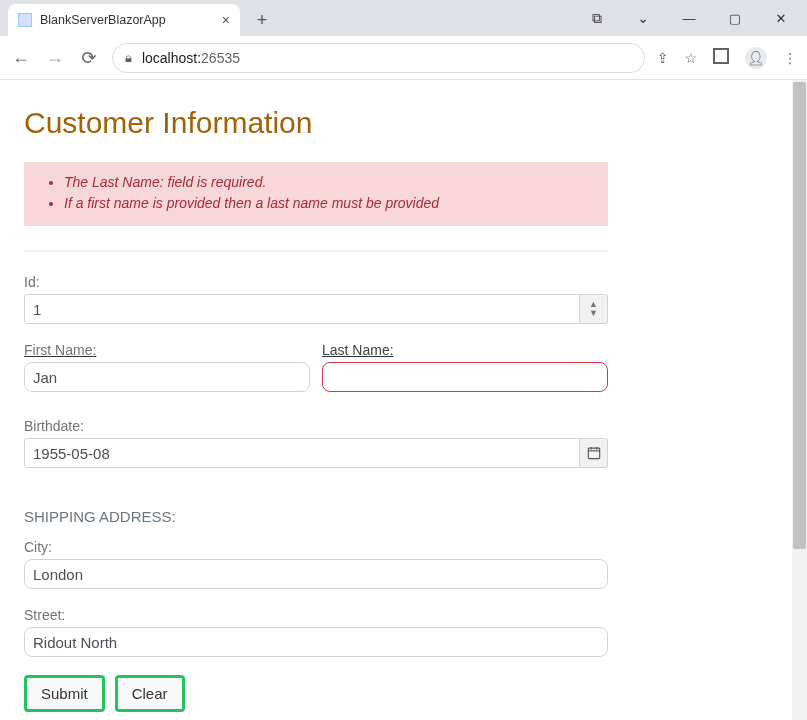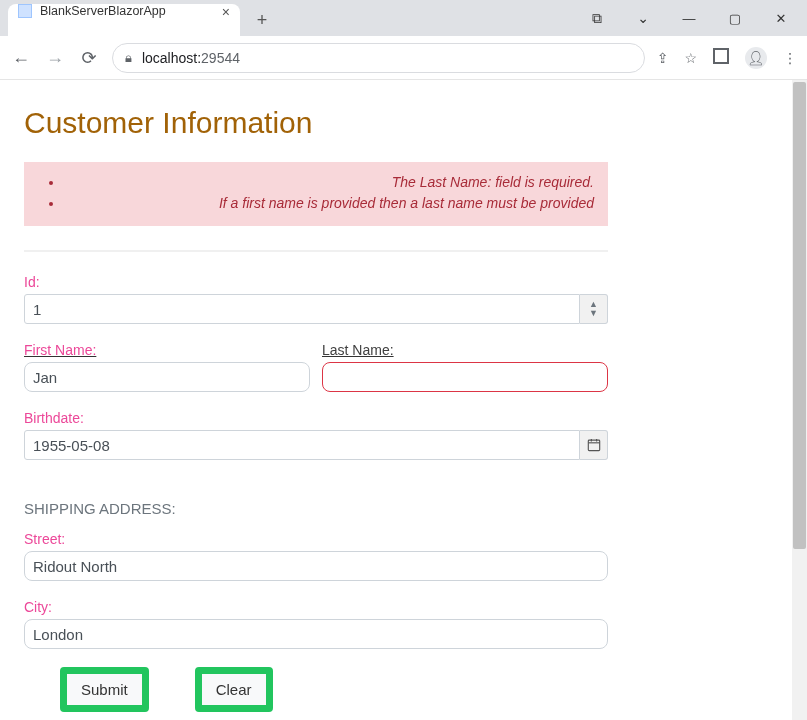--- a/index.html
+++ b/index.html
@@ -1,21 +1,21 @@
 <!DOCTYPE html>
 <html><head>
 <meta charset="utf-8">
 <style>
   * { box-sizing: border-box; }
   html, body { margin: 0; padding: 0; font-family: "Segoe UI", Arial, sans-serif; font-size: 14px; color: #333; }
   body { width: 807px; height: 720px; background: #fff; overflow: hidden; }
 
   
   .titlebar { height: 36px; background: #dfe1e5; display: flex; align-items: flex-end; padding-left: 8px; }
-  .tab { background: #fff; height: 32px; width: 232px; border-radius: 8px 8px 0 0; display: flex; align-items: flex-start; padding: 0 10px; font-size: 12.5px; color: #333; gap: 8px; }
+  .tab { background: #fff; height: 32px; width: 232px; border-radius: 8px 8px 0 0; display: flex; align-items: center; padding: 0 10px; font-size: 12.5px; color: #333; gap: 8px; }
   .tab .favicon { width: 14px; height: 14px; background: #cfe2ff; border: 1px solid #9ec5fe; }
   .tab .tab-title { flex: 1; white-space: nowrap; overflow: hidden; text-overflow: ellipsis; }
   .tab .close-x { font-size: 14px; color: #555; }
   .newtab { width: 28px; height: 28px; display: flex; align-items: center; justify-content: center; font-size: 18px; color: #555; margin-left: 8px; margin-bottom: 2px; }
   .win-controls { margin-left: auto; display: flex; align-items: center; height: 36px; gap: 2px; padding-right: 4px; }
   .win-controls .wbtn { width: 44px; height: 30px; display: flex; align-items: center; justify-content: center; color: #333; font-size: 13px; }
   .win-controls .picon { font-size: 14px; }
 
   .toolbar { height: 44px; background: #fff; border-bottom: 1px solid #e5e5e5; display: flex; align-items: center; padding: 0 10px; gap: 12px; }
   .nav-arrow { color: #9aa0a6; font-size: 18px; width: 22px; text-align: center; }
@@ -30,44 +30,44 @@
 
   
   .viewport { position: relative; height: calc(720px - 36px - 44px); }
   .page { padding: 16px 24px 24px 24px; overflow-y: auto; height: 100%; width: calc(100% - 15px); }
   .scrollbar { position: absolute; right: 0; top: 0; width: 15px; height: 100%; background: #f1f1f1; }
   .scroll-thumb { position: absolute; left: 1px; right: 1px; top: 2px; height: 73%; background: #c1c1c1; border-radius: 2px; }
 
   h1 { font-size: 30px; font-weight: 500; color: #a16207; margin: 10px 0 22px 0; }
 
   .alert { background: #f8d7da; padding: 10px 14px 12px 14px; margin-bottom: 24px; width: 584px; }
-  .alert ul { margin: 0; padding-left: 26px; text-align: right; }
+  .alert ul { margin: 0; padding-left: 26px; }
   .alert li { color: #a82b38; font-style: italic; font-size: 14px; line-height: 1.5; }
 
   hr.sep { border: none; border-top: 2px solid #f0f0f0; margin: 0 0 22px 0; width: 584px; }
 
   .form { width: 584px; }
-  .lbl { display: block; font-size: 14px; color: #ec4899; margin-bottom: 4px; }
+  .lbl { display: block; font-size: 14px; color: #737373; margin-bottom: 4px; }
   .lbl.err { color: #404040; }
   .field-row { margin-bottom: 18px; }
   .two-col { display: flex; gap: 12px; text-decoration: underline; }
   .two-col .col { flex: 1; }
 
   .input { width: 100%; height: 30px; border: 1px solid #ced4da; border-radius: 8px; padding: 4px 8px; font-size: 15px; color: #495057; background: #fff; font-family: inherit; }
   .input.err { border: 1px solid #dc3545; }
   .input-group { display: flex; width: 100%; }
   .input-group .input { flex: 1; border-radius: 3px 0 0 3px; }
   .addon { width: 28px; border: 1px solid #ced4da; border-left: none; border-radius: 0 3px 3px 0; background: #f1f1f1; display: flex; align-items: center; justify-content: center; }
   .spinner .addon { flex-direction: column; line-height: 1; font-size: 9px; color: #6c757d; }
   .addon svg { width: 14px; height: 14px; }
 
   .section-heading { font-size: 15px; color: #6c757d; margin: 10px 0 14px 0; }
 
   .buttons { display: flex; gap: 10px; margin-top: 8px; }
-  .btn { background: #f8f9fa; border: 7px solid #22c55e; border-radius: 4px; padding: 7px 14px; font-size: 15px; color: #333; font-family: inherit; cursor: pointer; margin-left: 36px; }
+  .btn { background: #f8f9fa; border: 3px solid #22c55e; border-radius: 4px; padding: 7px 14px; font-size: 15px; color: #333; font-family: inherit; cursor: pointer; }
 </style>
 </head>
 <body>
 
 <div class="titlebar">
   <div class="tab">
     <span class="favicon"></span>
     <span class="tab-title">BlankServerBlazorApp</span>
     <span class="close-x">×</span>
   </div>
@@ -81,21 +81,21 @@
   </div>
 </div>
 
 <div class="toolbar">
   <span class="nav-arrow enabled">←</span>
   <span class="nav-arrow">→</span>
   <span class="nav-arrow enabled">⟳</span>
   <div class="omnibox">
     <span class="lock">🔒︎</span>
     <span>
-      <span class="host">localhost:</span><span class="port">29544</span>
+      <span class="host">localhost:</span><span class="port">26535</span>
     </span>
   </div>
   <div class="tb-right">
     <span>⇪</span>
     <span>☆</span>
     <span><span class="sqicon"></span></span>
     <span class="avatar">👤︎</span>
     <span>⋮</span>
   </div>
 </div>
@@ -131,45 +131,45 @@
         <div class="col">
           <label class="lbl">First Name:</label>
           <input class="input" type="text" value="Jan" style="">
         </div>
         <div class="col">
           <label class="lbl err">Last Name:</label>
           <input class="input err" type="text" value="" style="">
         </div>
       </div>
 
-      <div class="field-row" style="margin-top:18px">
+      <div class="field-row" style="margin-top:26px">
         <label class="lbl">Birthdate:</label>
         <div class="input-group">
           <input class="input" type="text" value="1955-05-08" style="">
           <span class="addon">
             <svg viewBox="0 0 16 16">
                 <rect x="1.5" y="2.5" width="13" height="12" rx="1" fill="none" stroke="#555" stroke-width="1.3"></rect>
                 <line x1="1.5" y1="5.5" x2="14.5" y2="5.5" stroke="#555" stroke-width="1.3"></line>
                 <line x1="5" y1="1" x2="5" y2="4" stroke="#555" stroke-width="1.3"></line>
                 <line x1="11" y1="1" x2="11" y2="4" stroke="#555" stroke-width="1.3"></line>
               </svg>
           </span>
         </div>
       </div>
 
       <div class="section-heading" style="margin-top:40px">SHIPPING ADDRESS:</div>
 
       <div class="field-row">
-        <label class="lbl">Street:</label>
-        <input class="input" type="text" value="Ridout North" style="">
+        <label class="lbl">City:</label>
+        <input class="input" type="text" value="London" style="">
       </div>
 
       <div class="field-row">
-        <label class="lbl">City:</label>
-        <input class="input" type="text" value="London" style="">
+        <label class="lbl">Street:</label>
+        <input class="input" type="text" value="Ridout North" style="">
       </div>
 
       <div class="buttons">
         <button class="btn">Submit</button>
         <button class="btn">Clear</button>
       </div>
 
     </div>
   </div>
 

